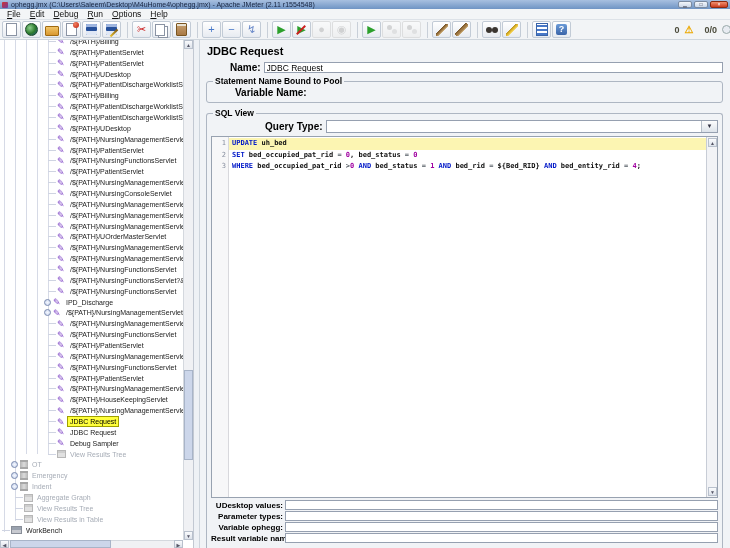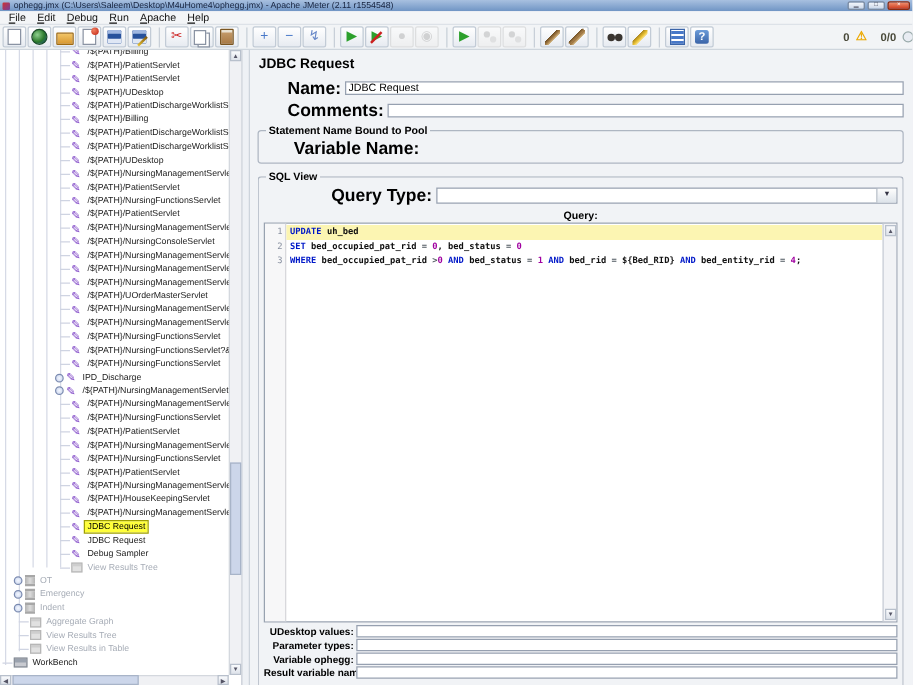--- a/index.html
+++ b/index.html
@@ -71,21 +71,21 @@
   .sa-left { left:0; top:-1px; height:8px; width:9px; } .sa-right { right:0; top:-1px; height:8px; width:9px; }
   .vthumb { position:absolute; left:0; right:0; top:66%; height:18%; background:#ccd6ea; border:1px solid #a8b4c8; }
   .hthumb { position:absolute; left:10px; width:55%; top:-1px; height:8px; background:#ccd6ea; border:1px solid #a8b4c8; }
 
   .splitter { width:6px; flex:none; background:#eef1f5; border-right:1px solid #cdd4dc; }
 
   
   .config-panel { flex:1; background:#f1f3f6; padding:3px 7px 0 6px; display:flex; flex-direction:column; overflow:hidden; }
   .panel-title { font-size:11px; font-weight:bold; color:#000; margin:2px 0 5px 1px; }
   .prow { display:flex; align-items:center; gap:3px; margin-bottom:2px; }
-  .lbl { font-size:14px; font-weight:bold; white-space:nowrap;padding-left:24px; }
+  .lbl { font-size:10px; font-weight:bold; white-space:nowrap;padding-left:24px; }
   .tinput { flex:1; height:11px; border:1px solid #96a0b0; background:#fff; font:8.5px "Liberation Sans",sans-serif; padding:0 2px; }
   fieldset { border:1px solid #aeb6c2; border-radius:3px; margin:1px 0 4px 0; padding:1px 4px 4px 4px; }
   legend { font-size:8.5px; font-weight:bold; padding:0 2px; margin-left:2px; }
   .sql-fieldset { flex:1; display:flex; flex-direction:column; min-height:0; margin-bottom:0; border-bottom:none; border-bottom-left-radius:0; border-bottom-right-radius:0; }
   .qt-row { display:flex; align-items:center; gap:3px; margin:1px 0 3px 30px; }
   .combo { flex:1; display:flex; height:13px; border:1px solid #96a0b0; background:#fff; }
   .combo-text { flex:1; font-size:8.5px; font-weight:normal; line-height:11px; padding:13px 3px;margin-top:42px; }
   .combo-btn { width:16px; flex:none; background:linear-gradient(#fdfdfd,#dde3ea); border-left:1px solid #b6bec8; font-size:6px; line-height:11px; text-align:center; color:#334; }
   .query-label { text-align:center; font-size:8.5px; font-weight:bold; margin-bottom:1px; }
   .editor { flex:1; display:flex; border:1px solid #98a2b0; background:#fff; min-height:0; }
@@ -115,21 +115,21 @@
         <div class="win-btn maximize">□</div>
         <div class="win-btn close">×</div>
       </div>
   </div>
 
   <div class="menubar">
       <div class="mitem">File</div>
       <div class="mitem">Edit</div>
       <div class="mitem">Debug</div>
       <div class="mitem">Run</div>
-      <div class="mitem">Apache</div>
+      <div class="mitem">Options</div>
       <div class="mitem">Help</div>
     </div>
 
   <div class="toolbar">
     <div style="display:flex;align-items:center;">
         <div class="tbtn">
           <span class="tbi tbi-new-file"></span>
         </div>
         <div class="tbtn">
           <span class="tbi tbi-templates"></span>
@@ -475,44 +475,39 @@
 
     <div class="splitter"></div>
 
     <div class="config-panel">
       <div class="panel-title">JDBC Request</div>
 
       <div class="prow">
         <span class="lbl">Name:</span>
         <input class="tinput" value="JDBC Request" style="">
       </div>
-      <div class="prow">
-        <span class="lbl">Comments:</span>
-        <input class="tinput" value="" style="">
-      </div>
 
       <fieldset>
         <legend>Statement Name Bound to Pool</legend>
         <div class="prow" style="margin-bottom:0;">
           <span class="lbl">Variable Name:</span>
         </div>
       </fieldset>
 
       <fieldset class="sql-fieldset">
         <legend>SQL View</legend>
 
         <div class="qt-row">
           <span class="lbl">Query Type:</span>
           <div class="combo">
             <span class="combo-text">Update Statement</span>
             <span class="combo-btn">▼</span>
           </div>
         </div>
 
-        <div class="query-label">Query:</div>
 
         <div class="editor">
           <div class="gutter">
               <div class="lnum">1</div>
               <div class="lnum">2</div>
               <div class="lnum">3</div>
             </div>
           <div class="codearea">
               <div class="cline active"><span class="tok-kw">UPDATE</span><span class="tok-pl"> uh_bed</span></div>
               <div class="cline"><span class="tok-kw">SET</span><span class="tok-pl"> bed_occupied_pat_rid </span><span class="tok-op">=</span><span class="tok-pl"> </span><span class="tok-num">0</span><span class="tok-pl">, bed_status </span><span class="tok-op">=</span><span class="tok-pl"> </span><span class="tok-num">0</span></div>

